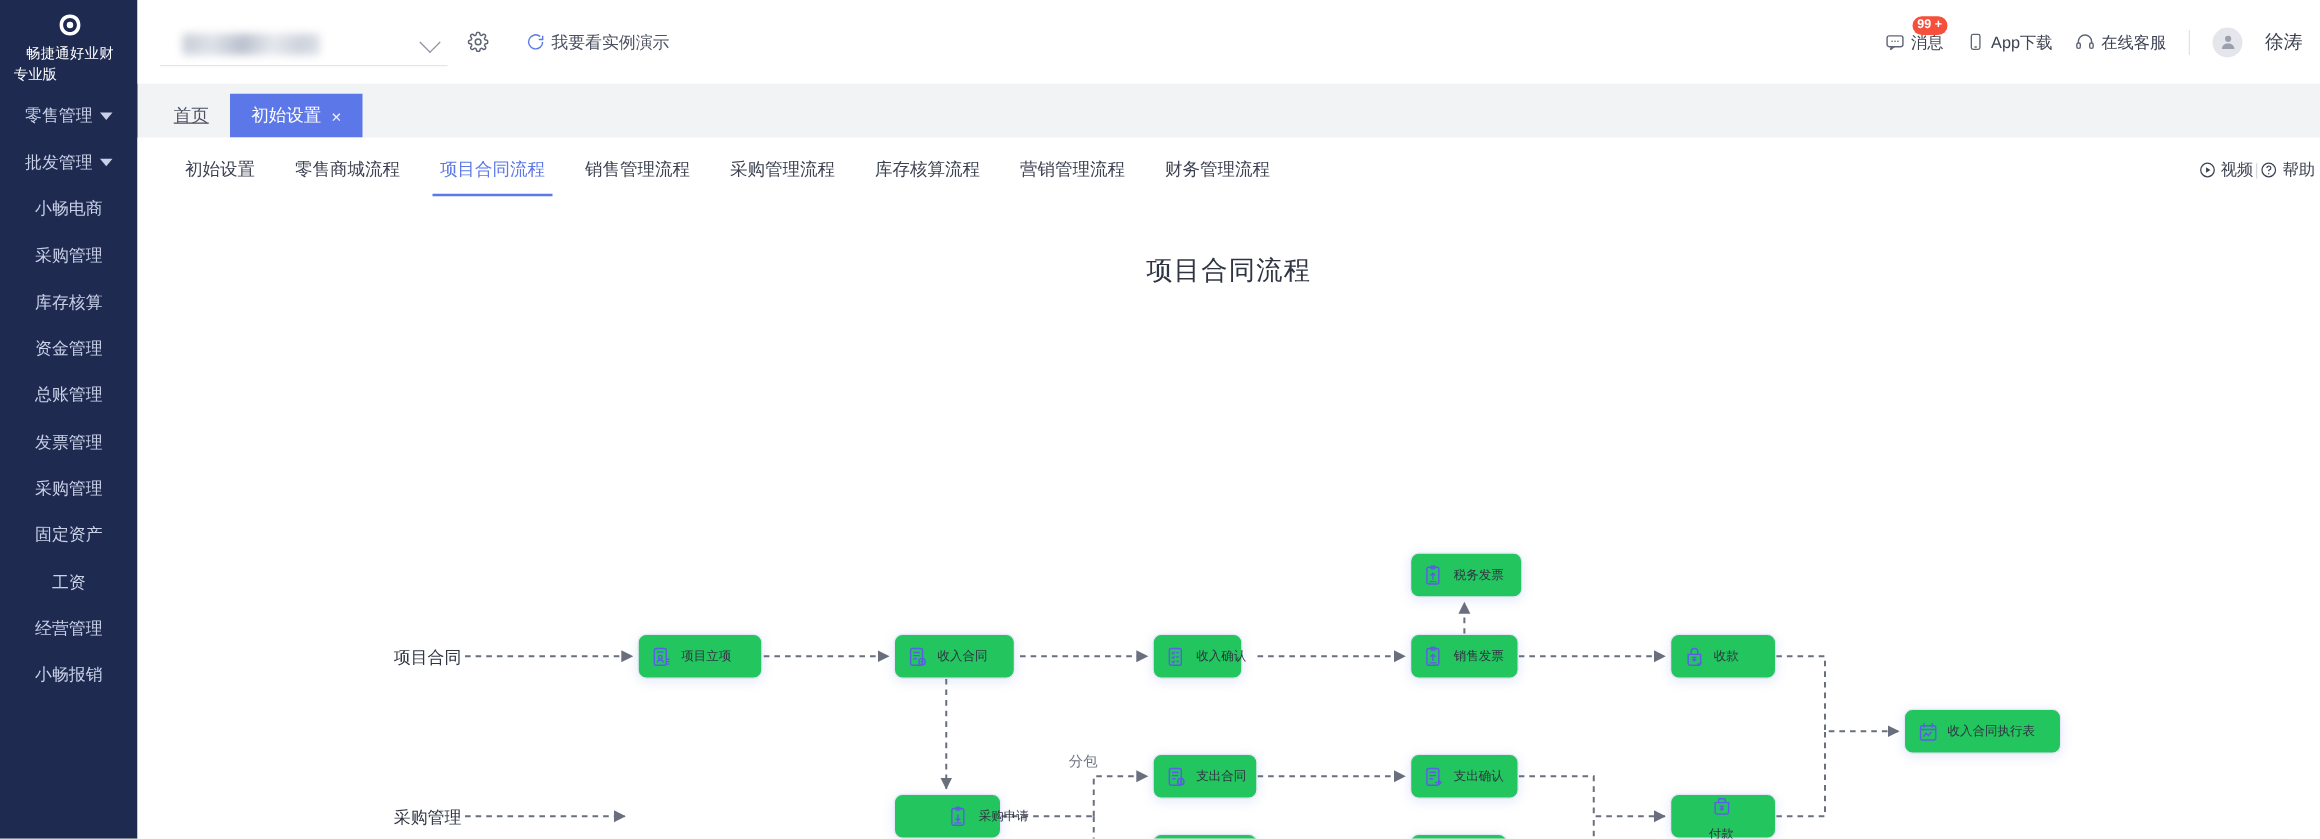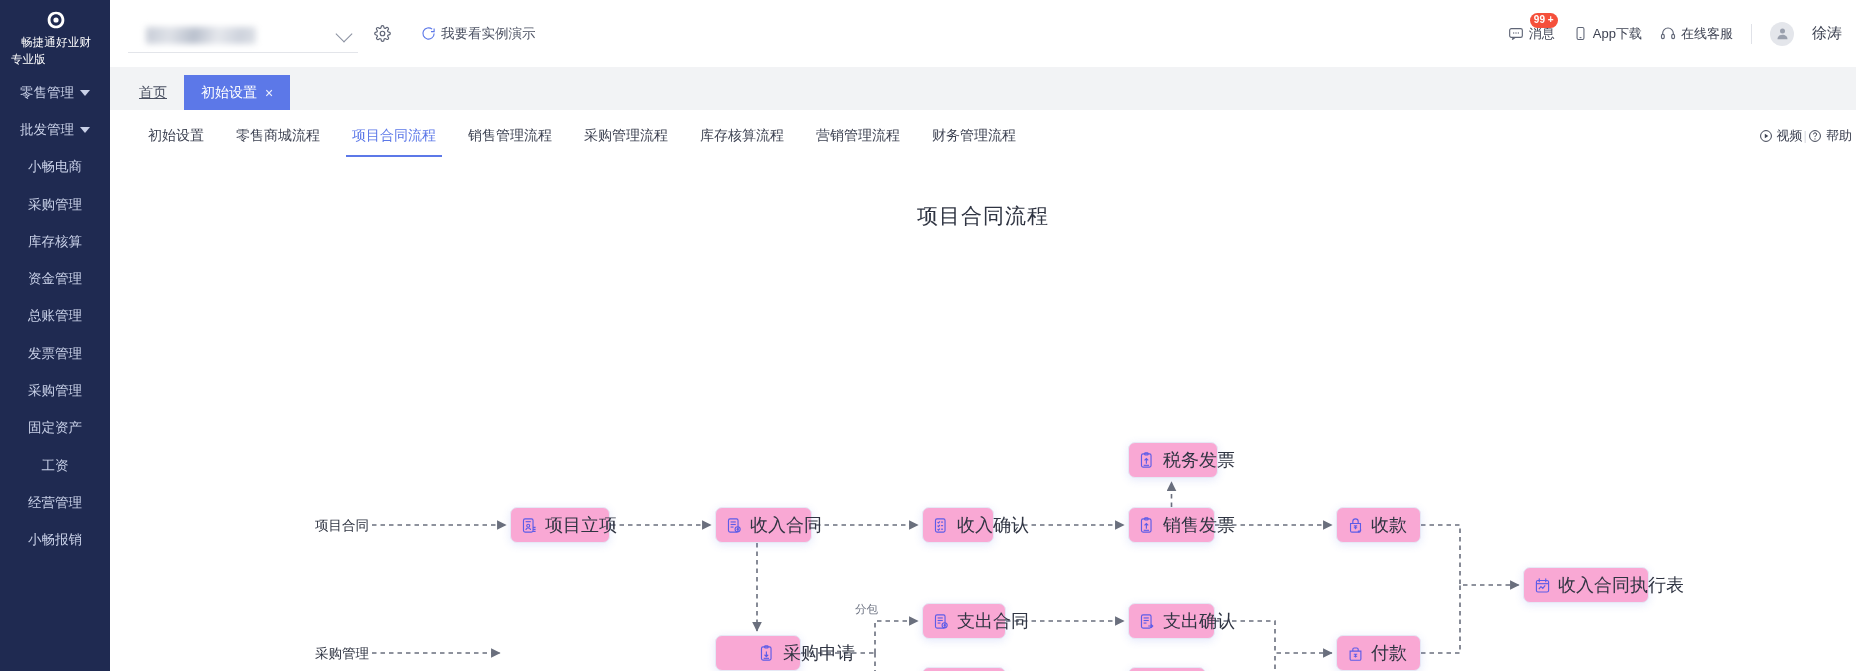--- a/index.html
+++ b/index.html
@@ -123,25 +123,25 @@
 
   
   .canvas { position: relative; width: 100%; height: 512px; }
   .flow-title {
     position: absolute; left: 0; right: 0; top: 40px; text-align: center;
     font-size: 21px; color: #2f3442; letter-spacing: 1px;
   }
   .svg-layer { position: absolute; inset: 0; }
 
   .node {
-    position: absolute; height: 36px; background: #f9a8d4;
+    position: absolute; height: 36px; background: #22c55e;
     border: 1px solid #e6e8f5; border-radius: 7px;
     box-shadow: 0 2px 9px rgba(92,120,232,.16);
     display: flex; align-items: center; gap: 7px; padding: 0 13px 0 10px;
-    font-size: 18px; color: #2f3442; white-space: nowrap; cursor: pointer;
+    font-size: 10px; color: #2f3442; white-space: nowrap; cursor: pointer;
   }
   .node .ic { width: 17px; height: 17px; flex: 0 0 17px; display:block; }
   .row-label {
     position: absolute; font-size: 13.5px; color: #2f3442; white-space: nowrap;
   }
   .edge-label {
     position: absolute; font-size: 11.5px; color: #6b7180; white-space: nowrap;
   }
 </style>
 </head>
@@ -463,21 +463,21 @@
               <span style="display: flex;">
                 <svg class="ic" viewBox="0 0 24 24">
                   <rect x="3.4" y="5" width="17.2" height="16.2" rx="2.2" fill="none" stroke="#5c5ce8" stroke-width="1.6"></rect>
                   <path d="M7.4 2.6v4M16.6 2.6v4" fill="none" stroke="#5c5ce8" stroke-width="1.6" stroke-linecap="round"></path>
                   <line x1="3.4" y1="9.4" x2="20.6" y2="9.4" fill="none" stroke="#5c5ce8" stroke-width="1.6"></line>
                   <path d="M6.8 17.2l3-3.6 2.6 2.4 3.4-4.2" fill="none" stroke="#5c5ce8" stroke-width="1.6"></path>
                 </svg>
               </span>
               <span>收入合同执行表</span>
             </div>
-            <div class="node" style="left: 1226px; top: 473px; width: 85px;">
+            <div class="node" style="left: 1226px; top: 473px; width: 85px; flex-direction: column;">
               <span style="display: flex;">
                 <svg class="ic" viewBox="0 0 24 24">
                   <path d="M4.4 8.6h15.2v11a2 2 0 0 1-2 2H6.4a2 2 0 0 1-2-2z" fill="none" stroke="#5c5ce8" stroke-width="1.6"></path>
                   <path d="M8.2 8.6V6.2a2 2 0 0 1 2-2h3.6a2 2 0 0 1 2 2v2.4" fill="none" stroke="#5c5ce8" stroke-width="1.6"></path>
                   <path d="M9.6 13h4.8M9.6 15.8h4.8M12 12.6v5.2" fill="none" stroke="#5c5ce8" stroke-width="1.6"></path>
                 </svg>
               </span>
               <span>付款</span>
             </div>
             <div class="node" style="left: 812px; top: 505px; width: 84px;"></div>

